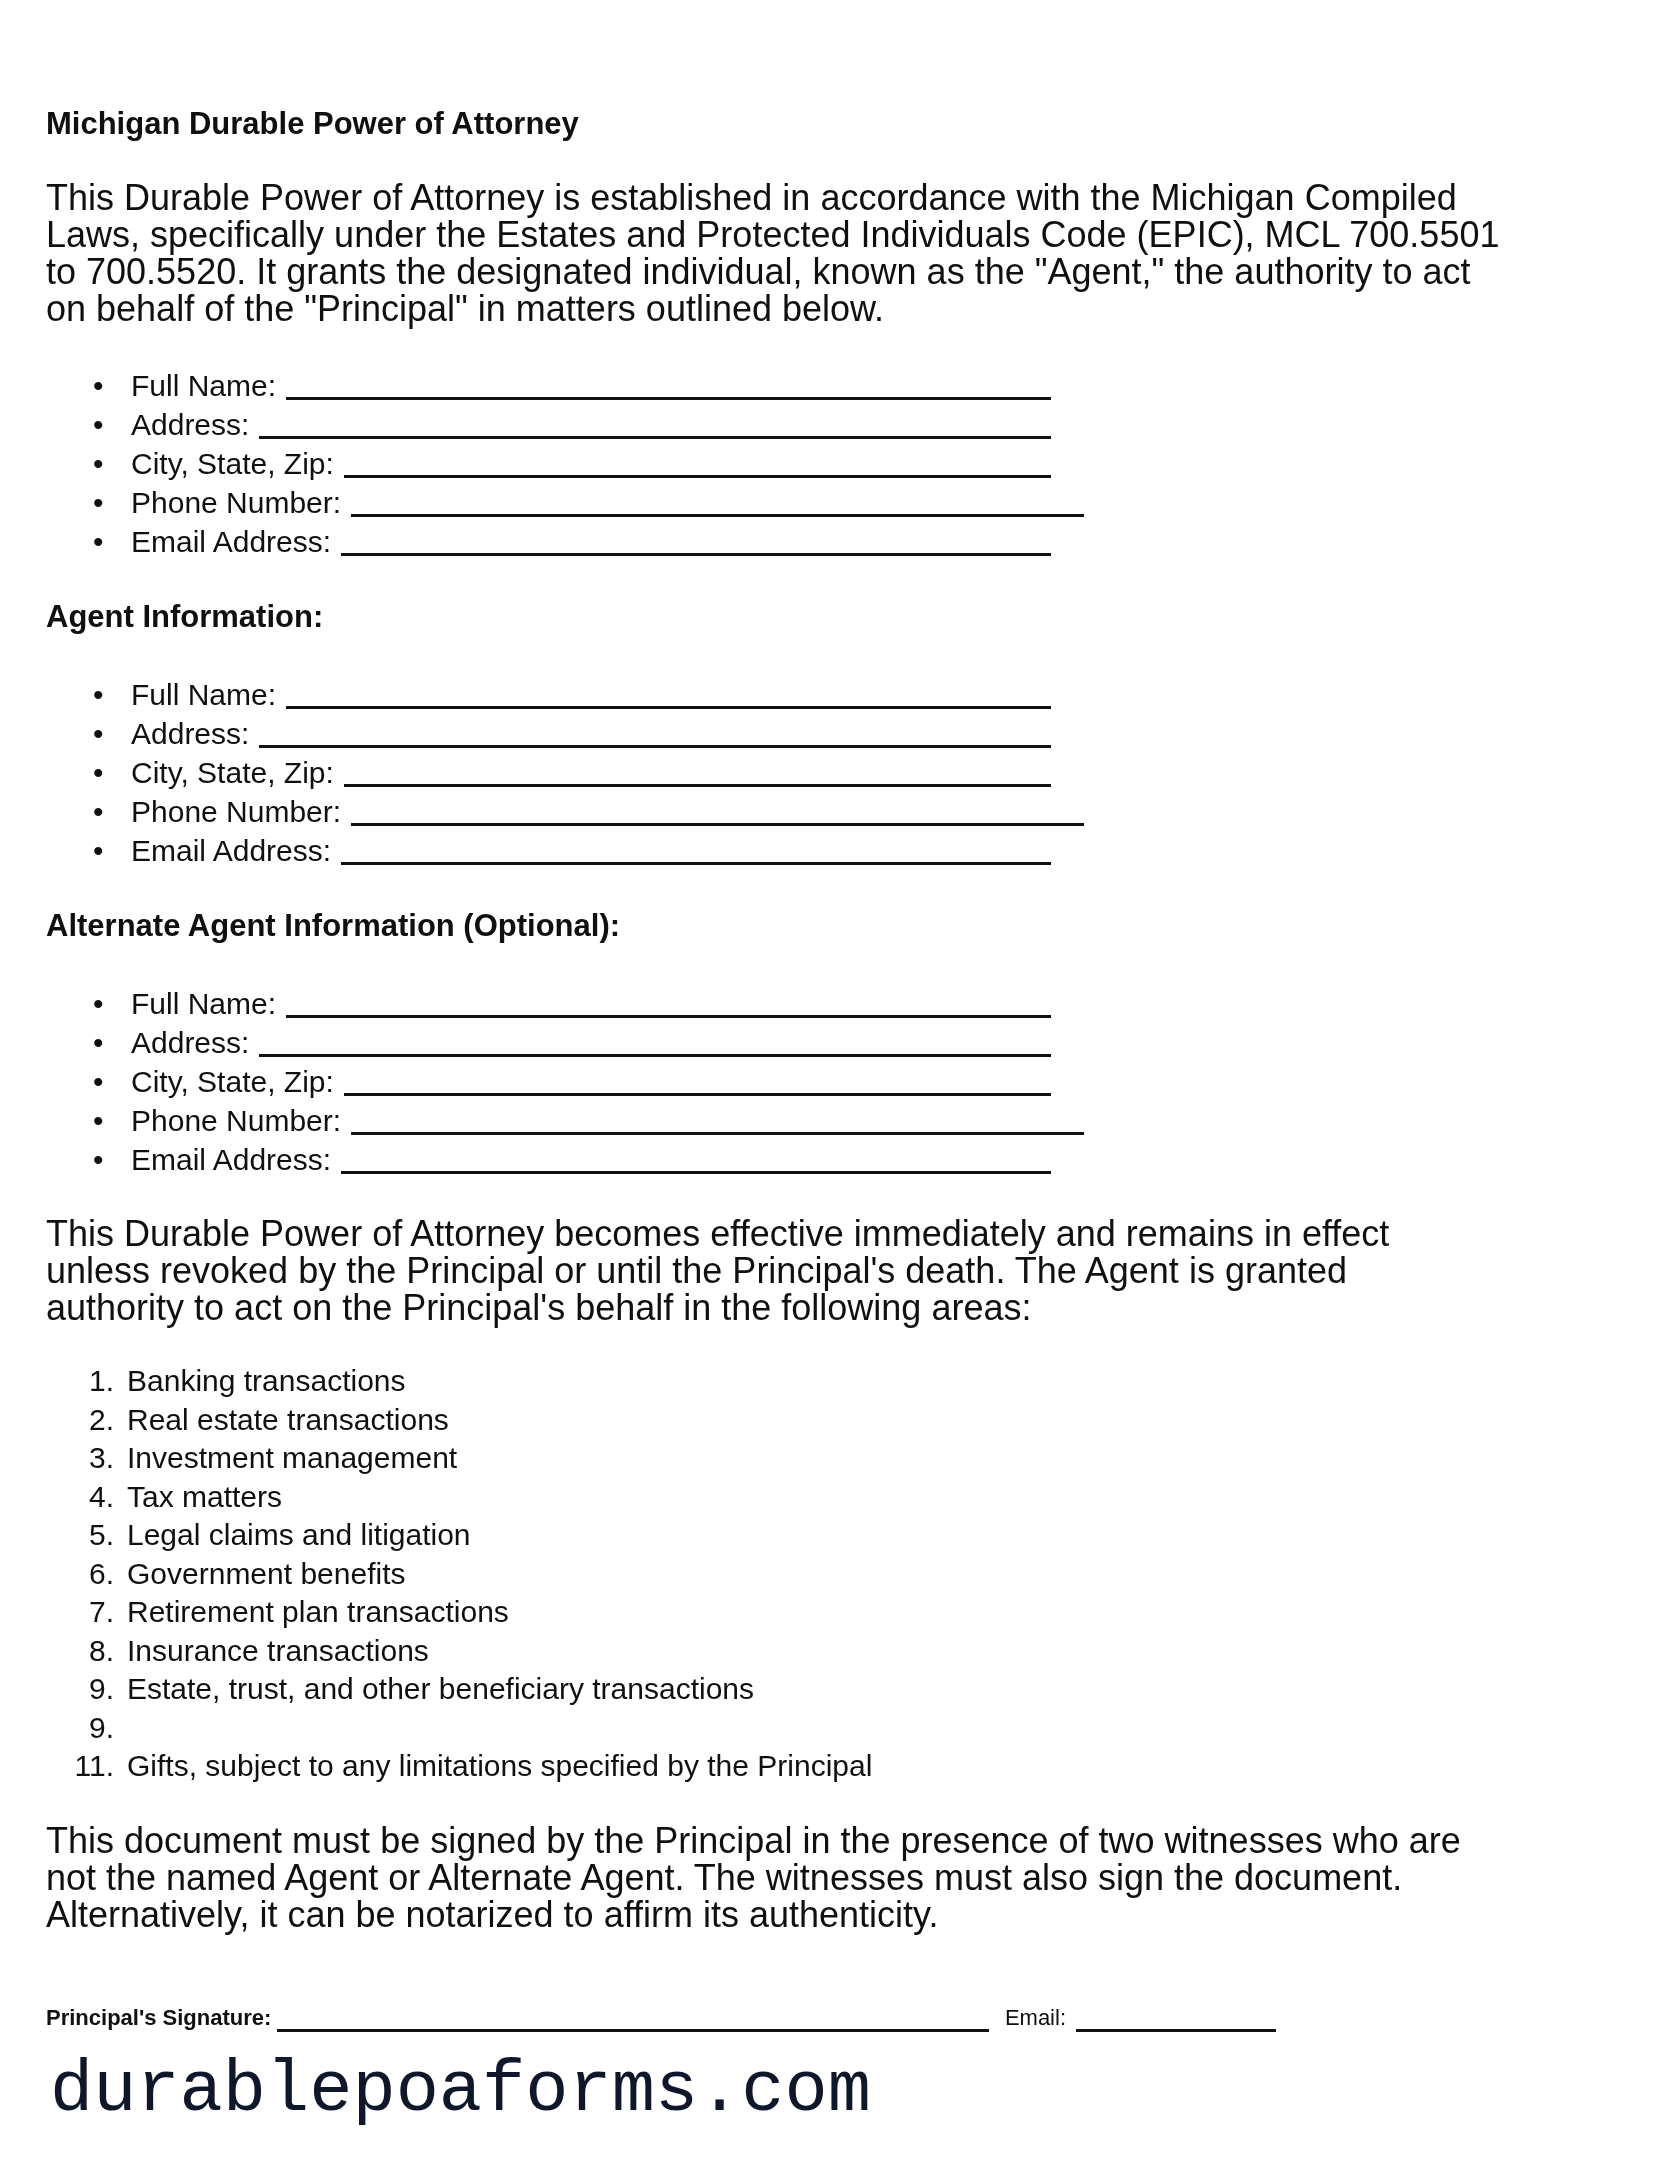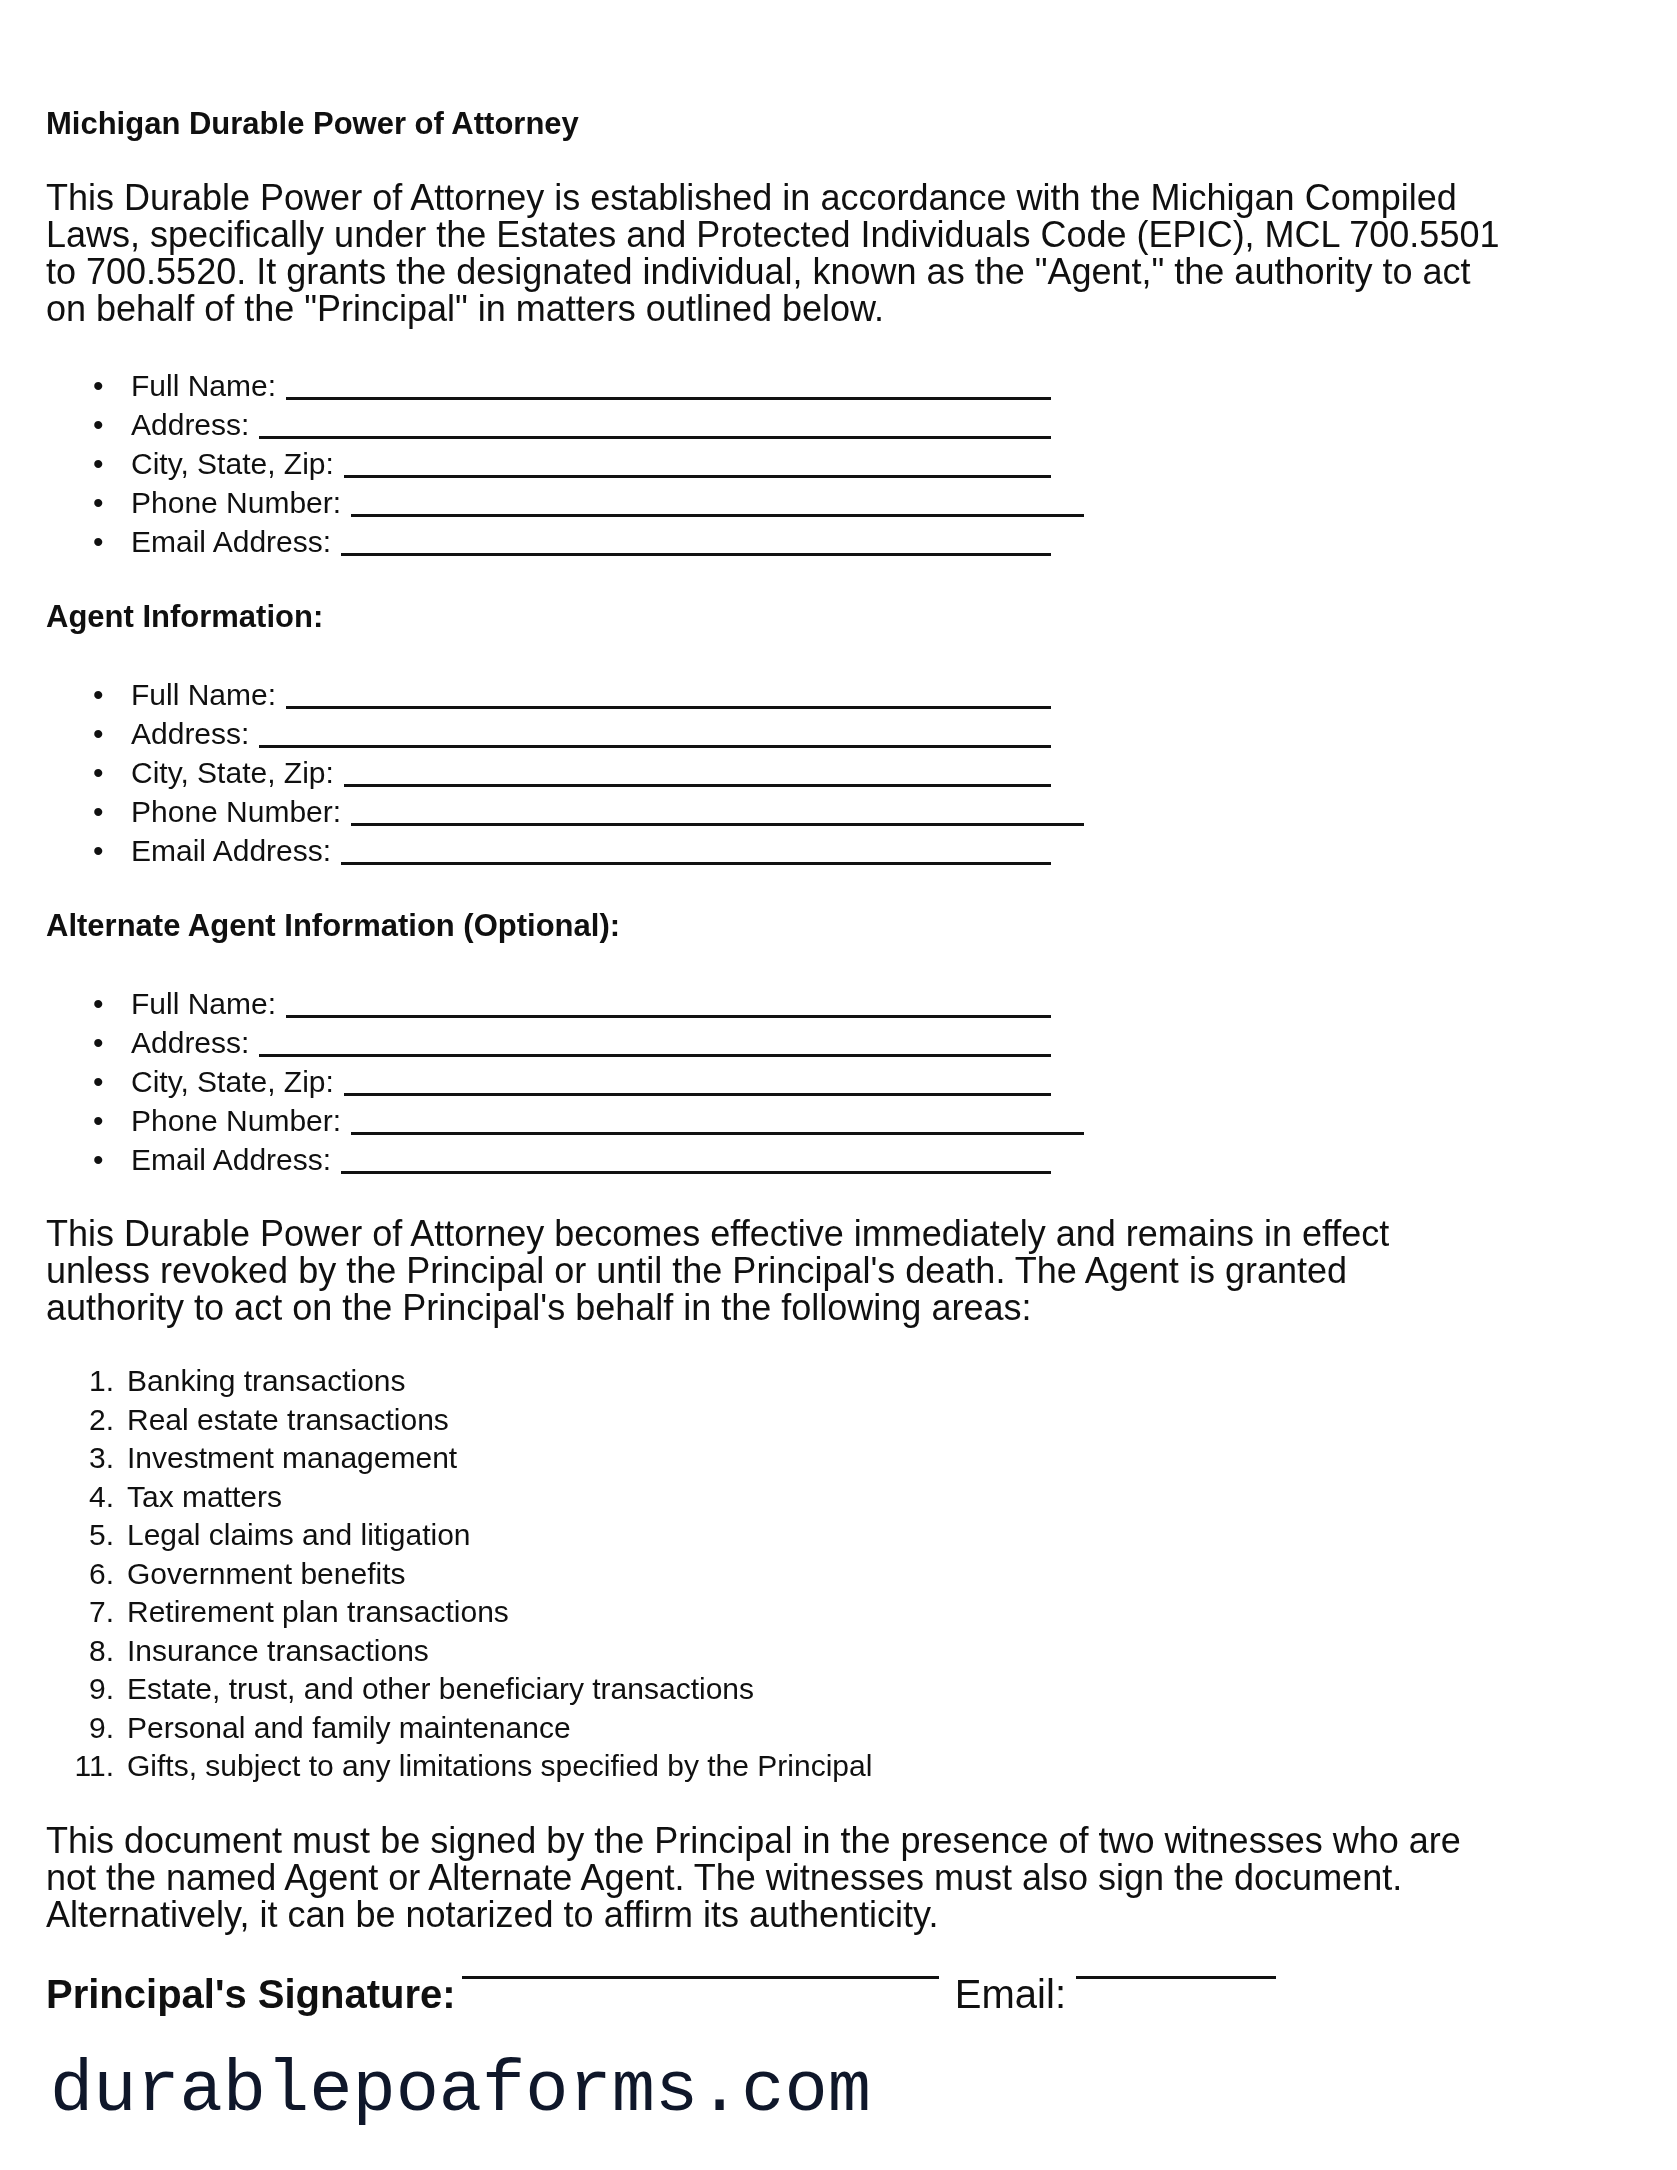--- a/index.html
+++ b/index.html
@@ -69,23 +69,24 @@
   }
   .power-item { display: flex; }
   .power-num {
     width: 45px;
     flex: 0 0 45px;
     text-align: right;
   }
   .power-label { margin-left: 13px; }
   .sig-row {
     display: flex;
-    margin-top: 42px;
+    align-items: flex-end;
+    margin-top: 66px;
     width: 1230px;
-    font-size: 40px;
+    font-size: 22px;
     line-height: 38px;
   }
   .sig-label {
     font-weight: bold;
     white-space: nowrap;
   }
   .sig-line {
     flex: 1;
     border-bottom: 3px solid #111111;
     margin: 0 0 5px 6px;
@@ -250,21 +251,20 @@
       <div class="power-item">
         <span class="power-num">8.</span>
         <span class="power-label">Insurance transactions</span>
       </div>
       <div class="power-item">
         <span class="power-num">9.</span>
         <span class="power-label">Estate, trust, and other beneficiary transactions</span>
       </div>
       <div class="power-item">
         <span class="power-num">9.</span>
-        <span class="power-label">Personal and family maintenance</span>
       </div>
       <div class="power-item">
         <span class="power-num">11.</span>
         <span class="power-label">Gifts, subject to any limitations specified by the Principal</span>
       </div>
     </div>
 
     <p class="body-text">This document must be signed by the Principal in the presence of two witnesses who are
 not the named Agent or Alternate Agent. The witnesses must also sign the document.
 Alternatively, it can be notarized to affirm its authenticity.</p>

